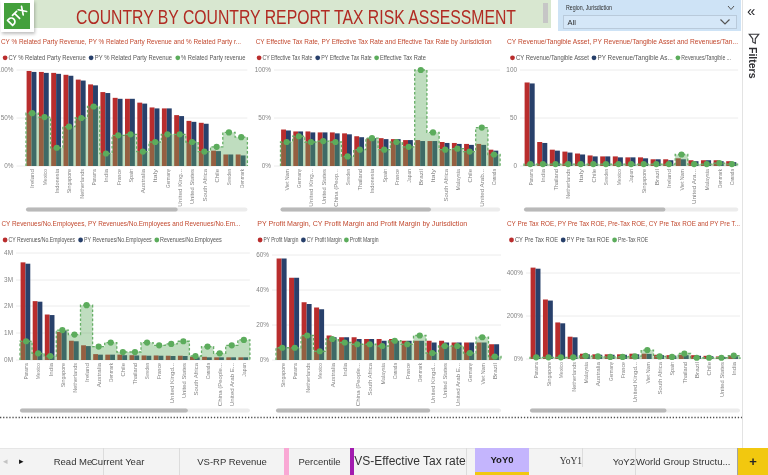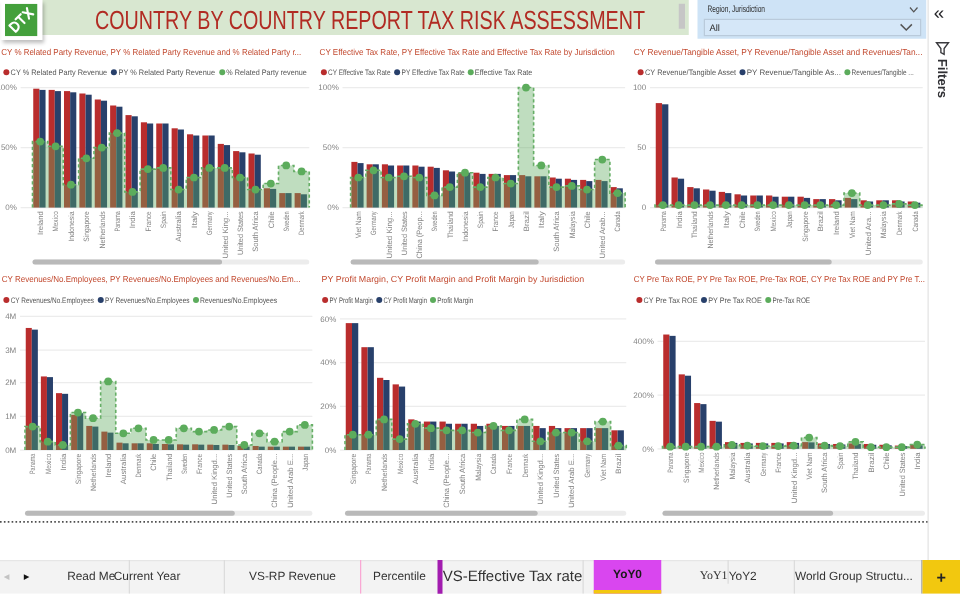--- a/index.html
+++ b/index.html
@@ -586,22 +586,22 @@
       <text x="567.5" y="24.5" font-size="7.5" fill="#2b2b2b">All</text>
       <line x1="0" y1="417.5" x2="742" y2="417.5" stroke="#4F4F4F" stroke-width="1.3" stroke-dasharray="1.3,1.8"></line>
       <text x="76" y="23.5" font-size="21" fill="#B12B23" textLength="440" lengthAdjust="spacingAndGlyphs">COUNTRY BY COUNTRY REPORT TAX RISK ASSESSMENT</text>
   </svg>
 
   <div class="abs" style="left:0px;top:448px;width:768px;height:27px;background:#F3F3F3;border-top:1px solid #E6E6E6;"></div>
   <div class="abs" style="left:3px;top:448px;height:26px;line-height:26px;font-size:9px;color:#C3C3C3;">◂</div>
   <div class="abs" style="left:19px;top:448px;height:26px;line-height:26px;font-size:9px;color:#111;">▸</div>
   <div class="abs" style="left:43px;top:448px;width:61px;height:27px;border-right:1px solid #DCDCDC;line-height:27px;text-align:center;font-size:9.5px;color:#333;white-space:nowrap;overflow:hidden;">Read Me</div>
   <div class="abs" style="left:91px;top:448px;width:89px;height:27px;border-right:1px solid #DCDCDC;line-height:27px;text-align:left;font-size:9.5px;color:#333;white-space:nowrap;overflow:hidden;">Current Year</div>
-  <div class="abs" style="left:180px;top:448px;width:109px;height:27px;border-right:1px solid #f9a8d4;line-height:27px;text-align:center;font-size:9.5px;color:#333;white-space:nowrap;overflow:hidden;">VS-RP Revenue</div>
+  <div class="abs" style="left:180px;top:448px;width:109px;height:27px;border-right:5px solid #f9a8d4;line-height:27px;text-align:center;font-size:9.5px;color:#333;white-space:nowrap;overflow:hidden;">VS-RP Revenue</div>
   <div class="abs" style="left:289px;top:448px;width:65px;height:45px;border-right:4px solid #a21caf;line-height:27px;text-align:center;font-size:9.5px;color:#333;white-space:nowrap;overflow:hidden;">Percentile</div>
   <div class="abs" style="left:354px;top:448px;width:113px;height:27px;border-right:1px solid #DCDCDC;line-height:27px;text-align:center;font-size:12px;color:#333;white-space:nowrap;overflow:hidden;">VS-Effective Tax rate</div>
-  <div class="abs" style="left:475px;top:448px;width:54px;height:27px;background:#d946ef;border-bottom:3px solid #F2C80F;line-height:24px;text-align:center;font-size:9.5px;font-weight:bold;color:#1a1a1a;">YoY0</div>
+  <div class="abs" style="left:475px;top:448px;width:54px;height:27px;background:#c4b5fd;border-bottom:3px solid #F2C80F;line-height:24px;text-align:center;font-size:9.5px;font-weight:bold;color:#1a1a1a;">YoY0</div>
   <div class="abs" style="left:529px;top:448px;width:54px;height:19px;border-right:1px solid #DCDCDC;line-height:27px;text-align:right;font-size:9.5px;color:#333;white-space:nowrap;overflow:hidden;font-family:Liberation Serif, serif;">YoY1</div>
-  <div class="abs" style="left:583px;top:448px;width:53px;height:27px;border-right:1px solid #DCDCDC;line-height:27px;text-align:left;font-size:9.5px;color:#333;white-space:nowrap;overflow:hidden;">YoY2</div>
+  <div class="abs" style="left:583px;top:448px;width:53px;height:27px;border-right:1px solid #DCDCDC;line-height:27px;text-align:right;font-size:9.5px;color:#333;white-space:nowrap;overflow:hidden;">YoY2</div>
   <div class="abs" style="left:636px;top:448px;width:102px;height:27px;border-right:1px solid #a3a3a3;line-height:27px;font-size:9.5px;color:#333;white-space:nowrap;overflow:hidden;">World Group Structu...</div>
   <div class="abs" style="left:738px;top:448px;width:30px;height:27px;background:#F2C80F;line-height:27px;text-align:center;font-size:13px;font-weight:bold;color:#252525;">+</div>
 
 </div>
 
 </body></html>

